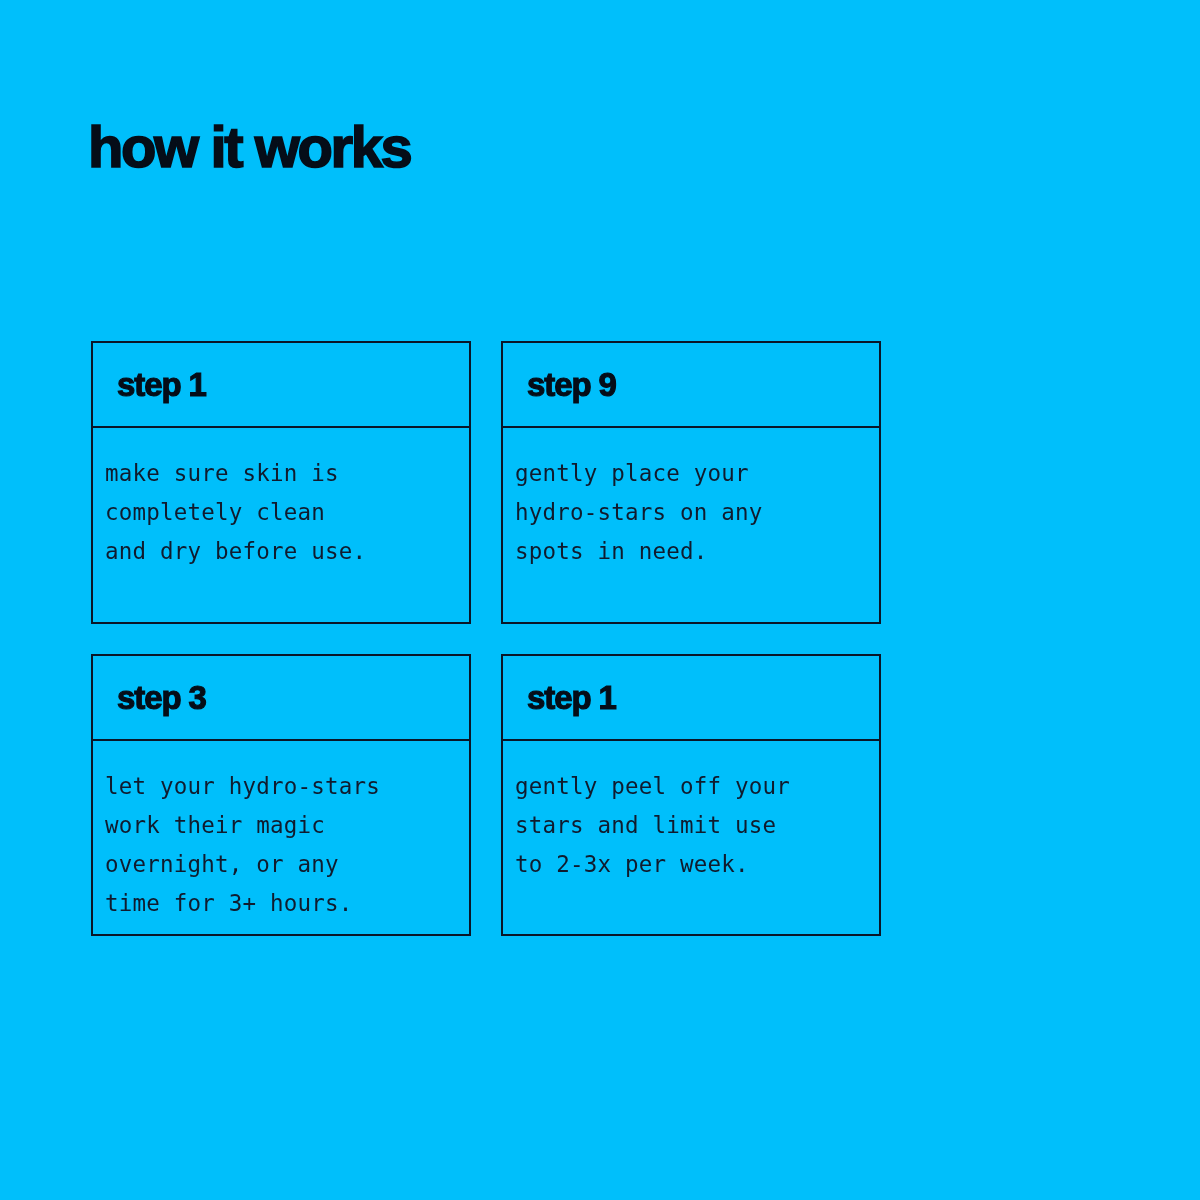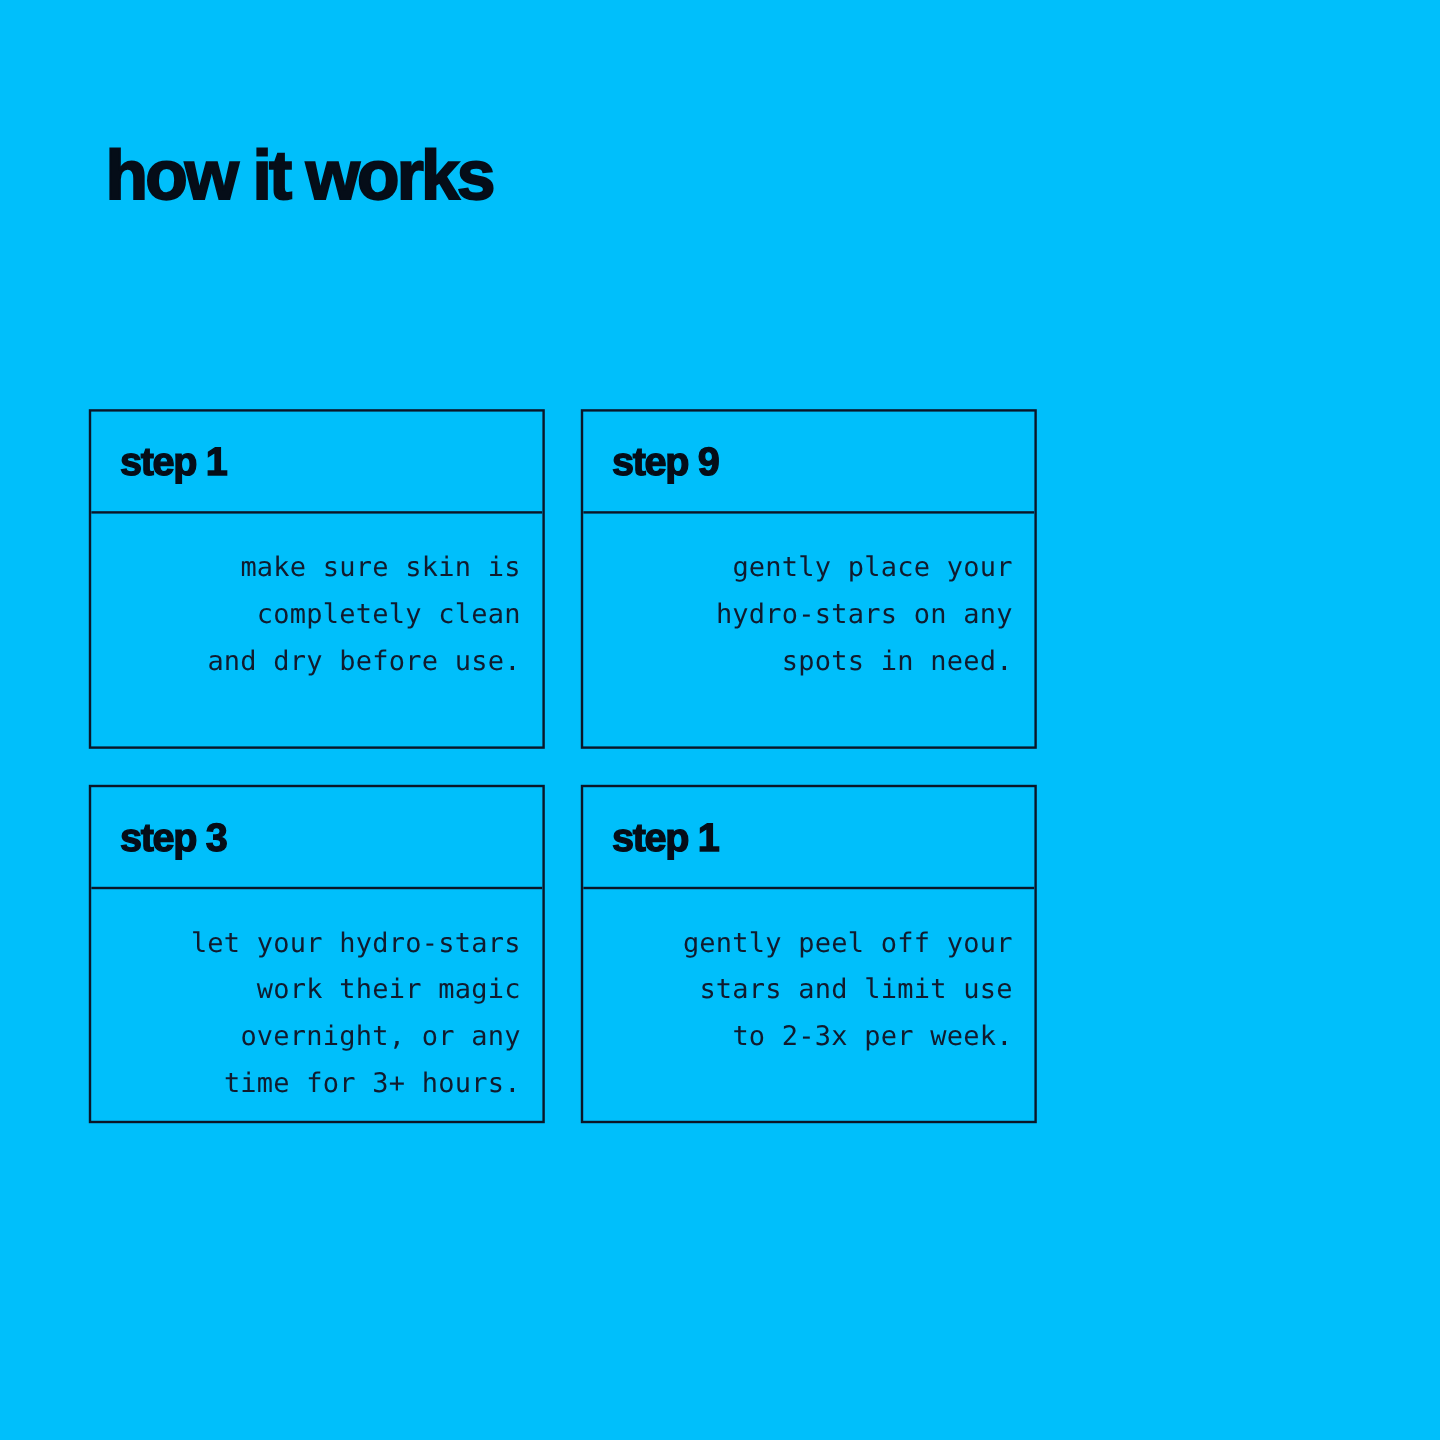--- a/index.html
+++ b/index.html
@@ -14,42 +14,41 @@
     font-family: "Liberation Sans", sans-serif;
     -webkit-font-smoothing: antialiased;
   }
 
   #canvas {
     position: relative;
     width: 1200px;
     height: 1200px;
     background: #00bffb;
     box-sizing: border-box;
-    text-align: right;
   }
 
   
   #page-title {
     position: absolute;
     left: 88px;
     top: 118px;
     font-family: "Liberation Sans", sans-serif;
     font-size: 58px;
     font-weight: 700;
     line-height: 1.0;
     color: #050d18;
     letter-spacing: -2.4px;
     white-space: nowrap;
     -webkit-text-stroke: 1.6px #050d18;
   }
 
   
   #steps-grid {
     position: absolute;
-    left: 74px;
+    left: 91px;
     top: 341px;
     width: 853px;
     display: grid;
     grid-template-columns: 380px 380px;
     grid-template-rows: 283px 282px;
     column-gap: 93px;
     row-gap: 94px;
     gap: 30px;
   }
 
@@ -80,21 +79,21 @@
     letter-spacing: -1.1px;
     color: #050d18;
     line-height: 1;
     white-space: nowrap;
     -webkit-text-stroke: 1.1px #050d18;
   }
 
   .step-card-body {
     box-sizing: border-box;
     flex: 1 1 auto;
-    padding: 26px 18px 0 31px;
+    padding: 26px 18px 0 12px;
   }
 
   .step-card-text {
     font-family: "DejaVu Sans Mono", "Liberation Mono", monospace;
     font-size: 22.5px;
     line-height: 39px;
     color: #101b2e;
     white-space: pre-line;
     letter-spacing: 0.2px;
   }

